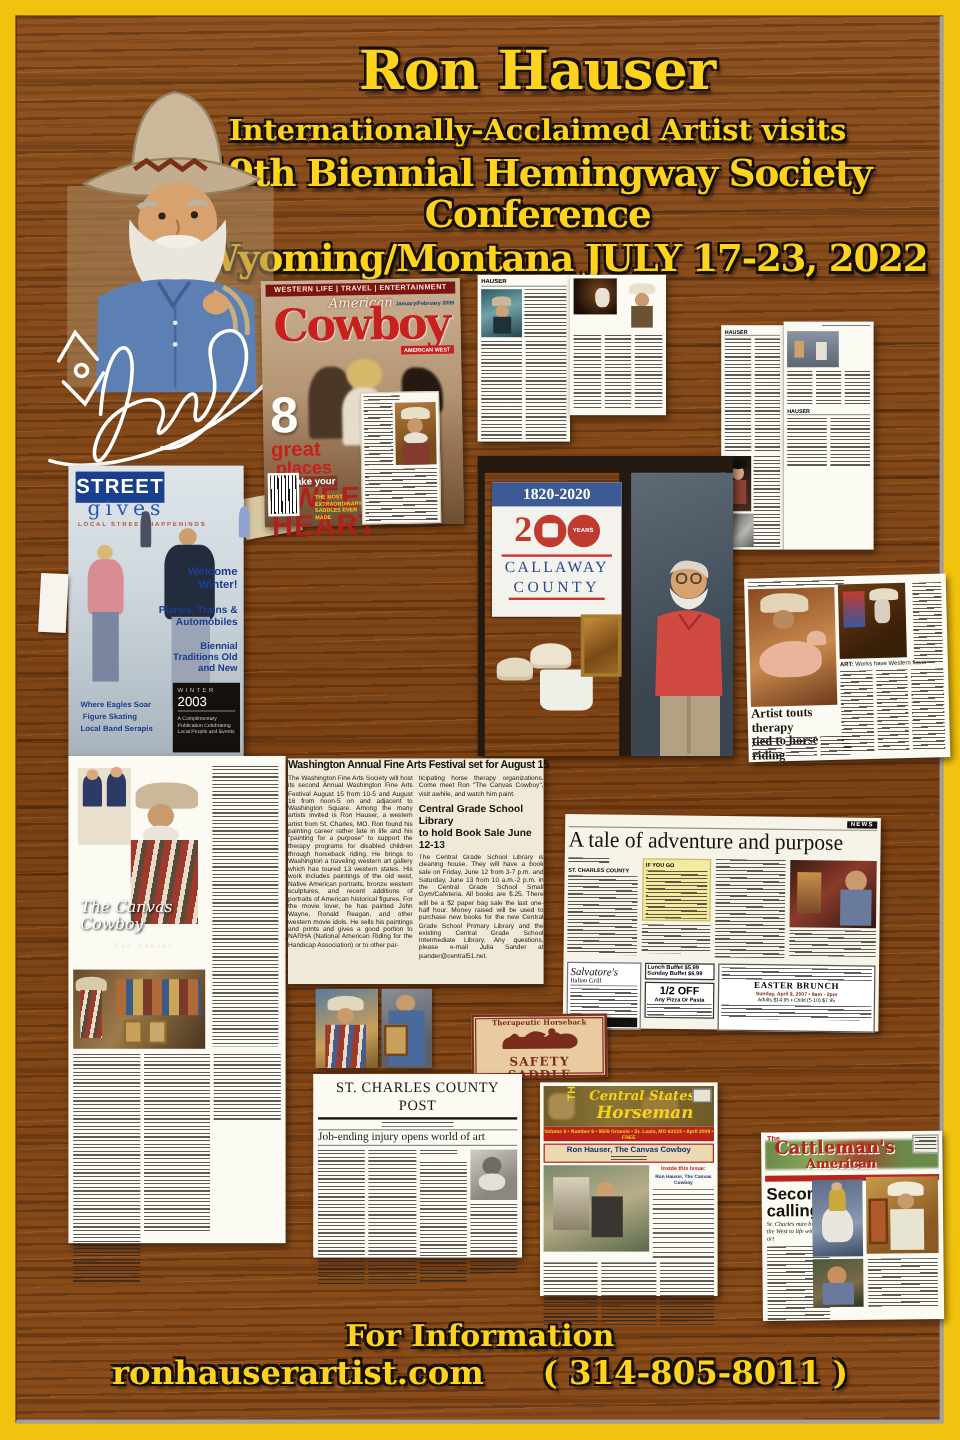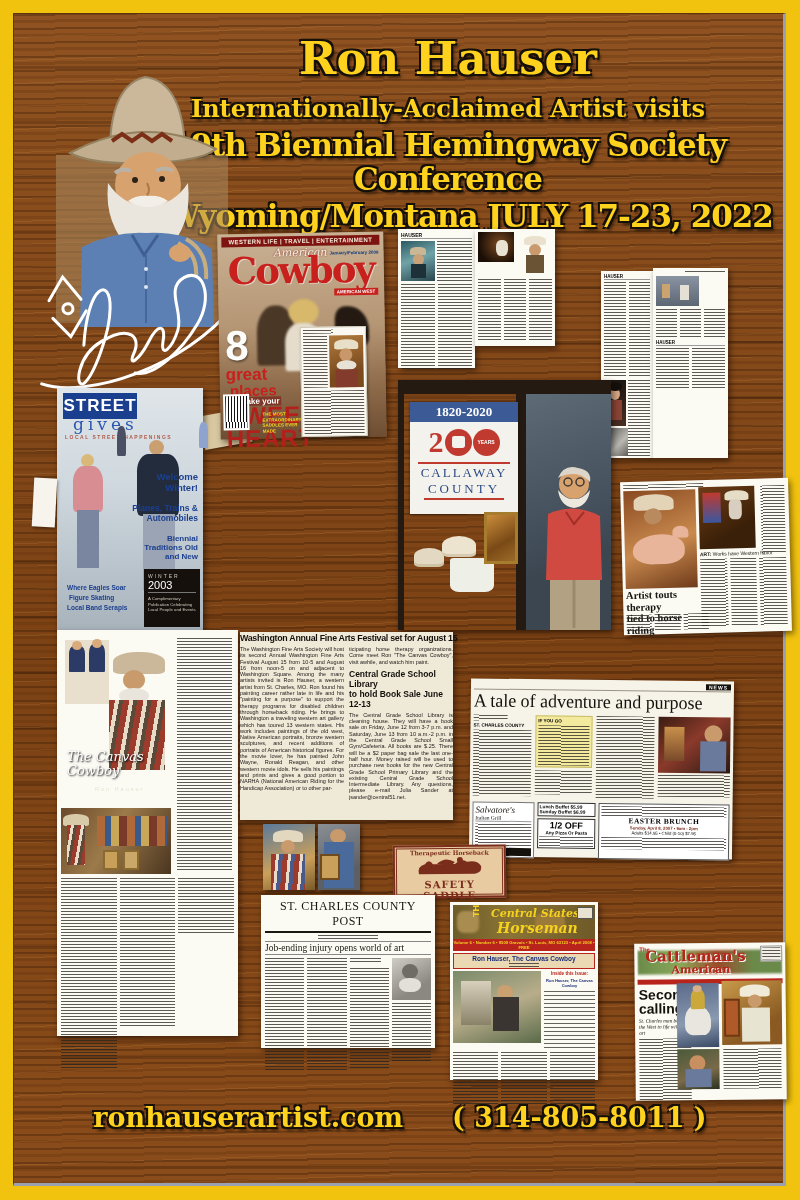--- a/index.html
+++ b/index.html
@@ -508,19 +508,20 @@
       <div class="abs" style="left:2px;top:18px;width:16px;height:38px;background:#b05a2a;border:2px solid #6e3a12"></div>
     </div>
     <div class="photo abs" style="left:42px;top:106px;width:42px;height:40px;background:linear-gradient(160deg,#4a5a3a,#7a6a4a 60%,#2a3220)">
       <div class="abs" style="left:12px;top:6px;width:16px;height:16px;background:#c89060;border-radius:50%"></div>
       <div class="abs" style="left:8px;top:20px;width:26px;height:18px;background:#6a7a9c"></div>
     </div>
     <div class="ft abs" style="left:88px;top:106px;width:58px;height:40px"></div>
   </div>
 
   <div class="abs" style="left:60px;top:1100px;width:680px;text-align:center">
+    <div class="yel" style="font-size:25px;line-height:27px">For Information</div>
     <div style="margin-top:2px">
       <span class="yel" style="font-size:27px">ronhauserartist.com</span>
       <span style="display:inline-block;width:40px"></span>
       <span class="yel" style="font-size:27px">( 314-805-8011 )</span>
     </div>
   </div>
 </div>
 
 </body></html>

